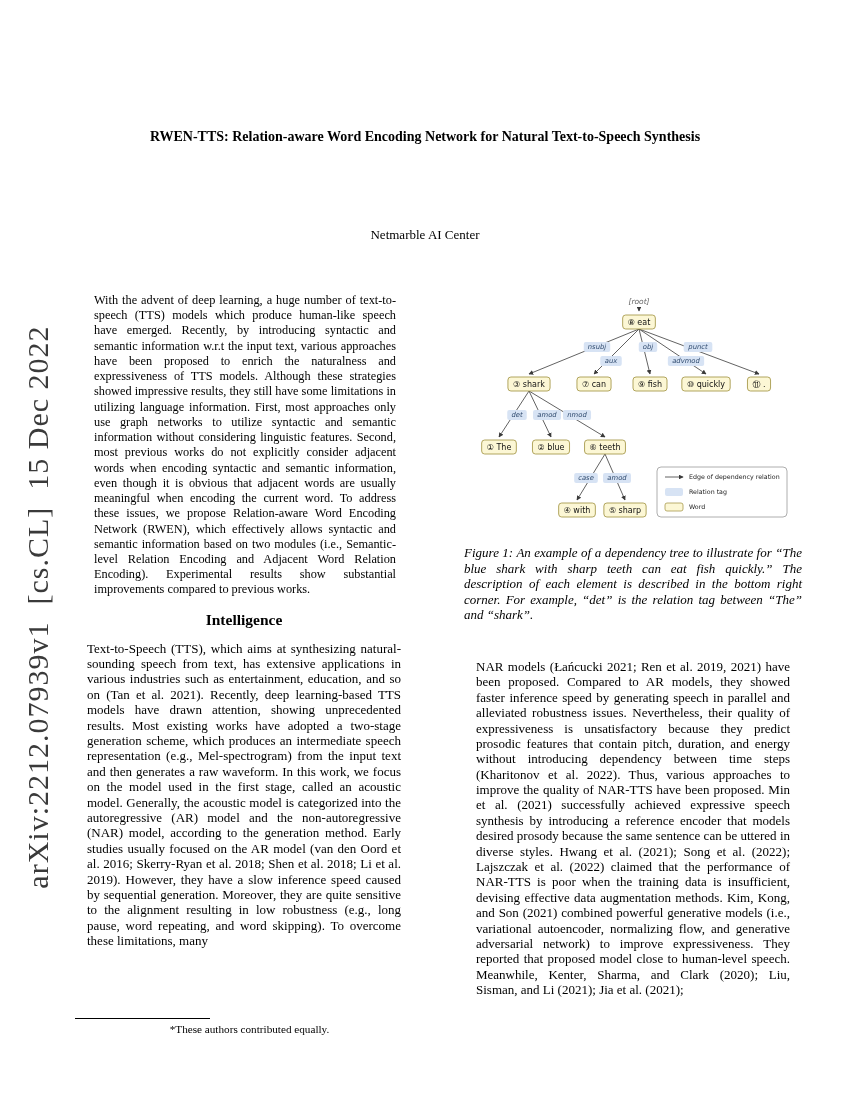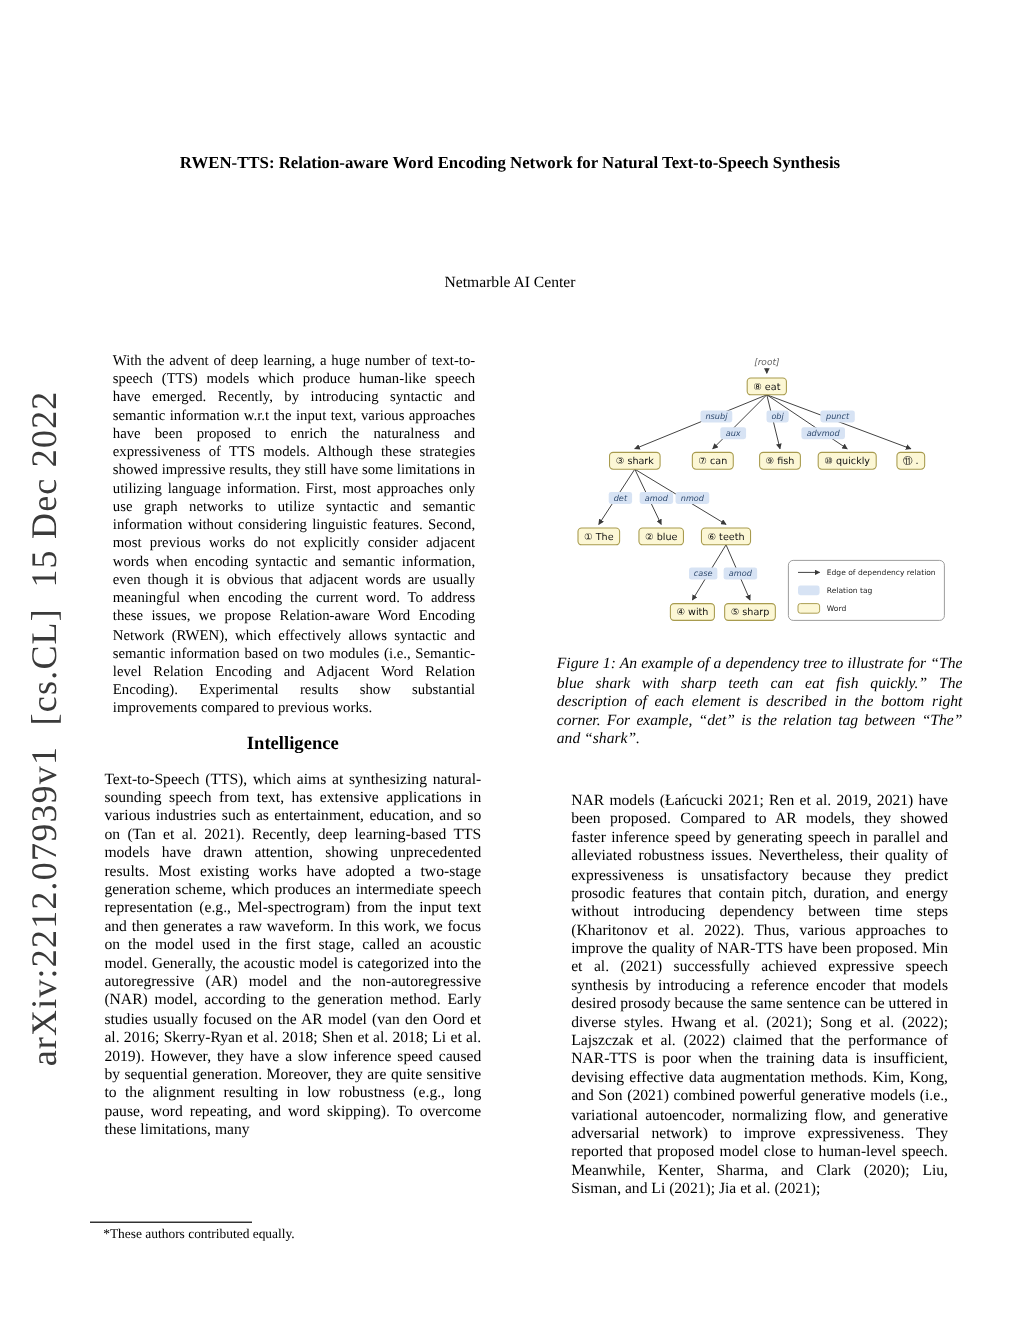--- a/index.html
+++ b/index.html
@@ -32,21 +32,21 @@
   .abstract-text {
     margin:0 17px 0 19px; font-size:12.3px; line-height:1.24; text-align:justify;
   }
   .section-heading { font-size:15.5px; font-weight:bold; text-align:center; margin:13px 0 7px 0; }
   .body-text { font-size:13px; line-height:1.185; text-align:justify; margin:12px; }
   .footnote {
     position:absolute; left:0; right:0; bottom:2px; background:#ffffff; padding-top:3px;
   }
   .footnote-rule { border:0; border-top:1px solid #000; width:135px; margin:0 0 4px 0; }
   .footnote p { margin:0; font-size:11.2px; line-height:1.2; }
-  .fn-1 { text-indent:11px; }
+  .fn-1 { text-indent:11px;text-align:center; }
   .figure-block { margin:0; }
   #dep-tree-svg { display:block; margin:2px auto 0 auto; }
   .figure-caption { font-size:13px; line-height:1.2; text-align:justify; margin:10px 0 0 0;font-style:italic; }
   .right-body { margin-top:36px; }
 </style>
 </head>
 <body>
 
 <div class="page">
 

